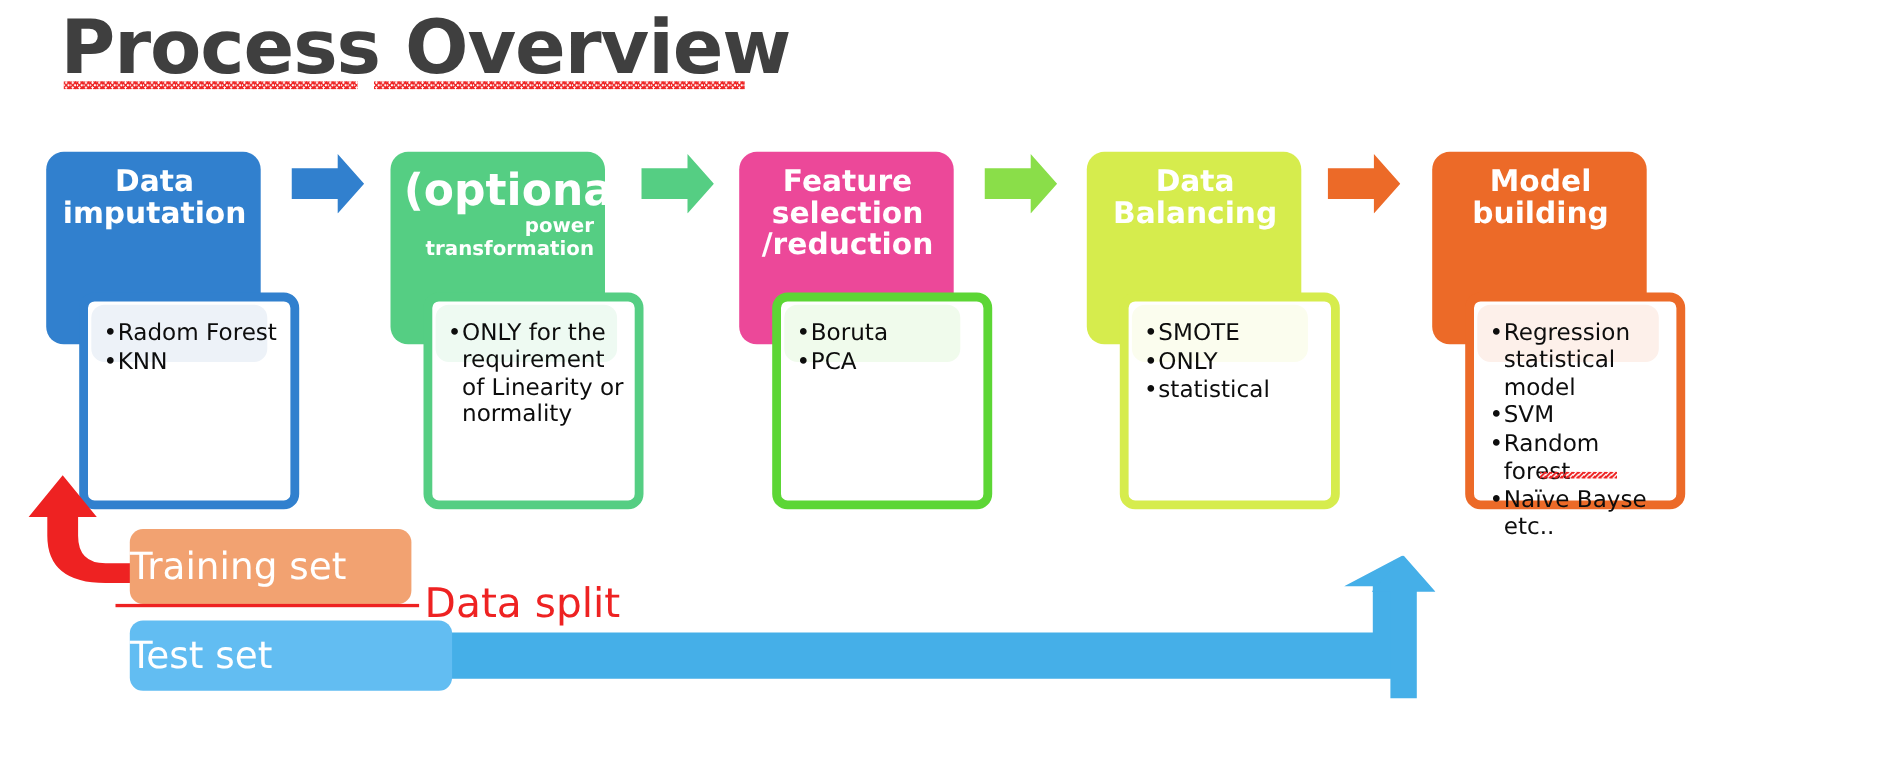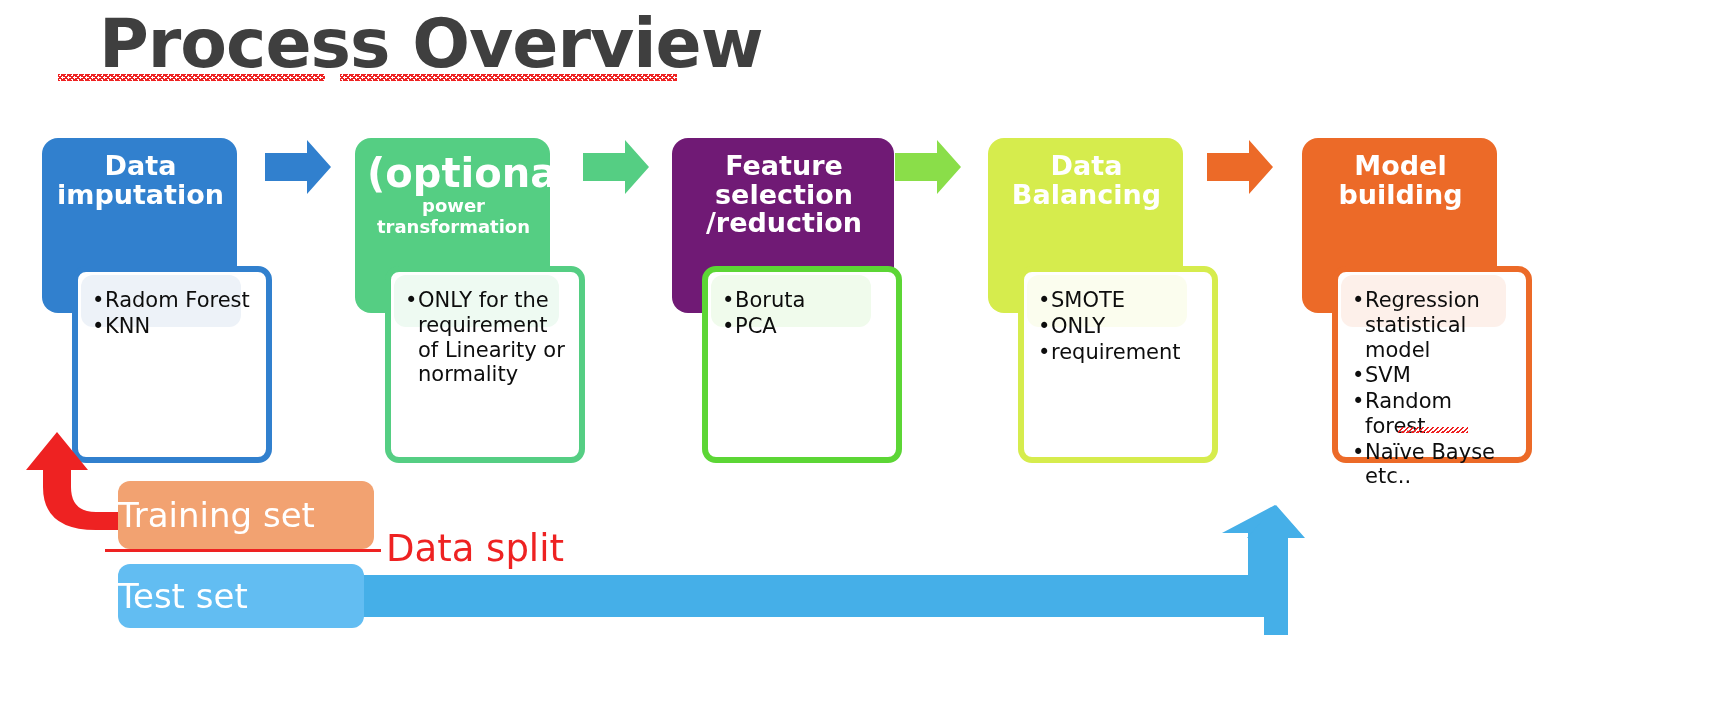--- a/index.html
+++ b/index.html
@@ -23,21 +23,20 @@
   #page-title {
     position: absolute;
     left: 55px;
     top: 4px;
     font-size: 68px;
     font-weight: bold;
     color: #3f3f3f;
     letter-spacing: -1px;
     white-space: nowrap;
     font-family: "DejaVu Sans", "Liberation Sans", sans-serif;
-    margin-left: 44px;
   }
   .squiggle-under {
     position: absolute;
     height: 7px;
     background-image:
       repeating-linear-gradient(135deg,
         #ee2222 0px, #ee2222 1.6px,
         rgba(255,255,255,0) 1.6px, rgba(255,255,255,0) 3.2px);
     background-size: 6px 7px;
     background-repeat: repeat-x;
@@ -73,28 +72,28 @@
   }
   .head-main {
     display: block;
     font-size: 27px;
     font-weight: bold;
   }
   .head-sub {
     display: block;
     font-size: 18px;
     font-weight: bold;
-    text-align: center;
+    text-align: right;
     line-height: 1.12;
     margin-top: 2px;
   }
   .stage-body {
     position: absolute;
     background: #ffffff;
-    border: 6px solid #14b8a6;
+    border: 8px solid #14b8a6;
     border-radius: 14px;
     box-sizing: border-box;
   }
   .stage-body ul {
     list-style: none;
     margin: 0;
     padding: 16px 8px 0 14px;
     color: #0d0d0d;
     font-size: 21px;
     line-height: 1.18;
@@ -200,21 +199,21 @@
     </div>
   </div>
 
   <div class="step-arrow" style="left:583px;">
     <svg width="66" height="54" viewBox="0 0 66 54">
       <polygon points="0,13 42,13 42,0 66,27 42,54 42,41 0,41" fill="#55ce83"></polygon>
     </svg>
   </div>
 
   <div class="stage" style="left:672px;">
-    <div class="stage-head" style="width:222px; height:175px; background:#701a75;">
+    <div class="stage-head" style="width:195px; height:175px; background:#ec4899;">
       <span class="head-main">Feature<br>selection<br>/reduction</span>
     </div>
     <div class="stage-body" style="left:30px; top:128px; width:200px; height:197px; border-color:#5cd635;">
       <div style="position:absolute; left:3px; top:3px; width:160px; height:52px; background:#f0fbec; border-radius:12px;"></div>
       <ul>
         <li>Boruta</li>
         <li>PCA</li>
       </ul>
     </div>
   </div>
@@ -227,21 +226,21 @@
 
   <div class="stage" style="left:988px;">
     <div class="stage-head" style="width:195px; height:175px; background:#d6ec4d;">
       <span class="head-main">Data<br>Balancing</span>
     </div>
     <div class="stage-body" style="left:30px; top:128px; width:200px; height:197px; border-color:#d6ec4d;">
       <div style="position:absolute; left:3px; top:3px; width:160px; height:52px; background:#fbfdee; border-radius:12px;"></div>
       <ul>
         <li>SMOTE</li>
         <li>ONLY</li>
-        <li>requirement</li>
+        <li>statistical</li>
       </ul>
     </div>
   </div>
 
   <div class="step-arrow" style="left:1207px;">
     <svg width="66" height="54" viewBox="0 0 66 54">
       <polygon points="0,13 42,13 42,0 66,27 42,54 42,41 0,41" fill="#ec6a28"></polygon>
     </svg>
   </div>
 
@@ -278,17 +277,17 @@
     <svg width="1000" height="120" viewBox="0 0 1000 120">
       <path d="M 0 70 L 948 70 L 948 28 L 922 28 L 975 0 L 1000 28 L 974 28 L 974 112 L 0 112 Z" fill="#45afe8"></path>
     </svg>
   </div>
   <div class="flat" style="left:1247px; top:505px;">
     <svg width="58" height="130" viewBox="0 0 58 130">
       <polygon points="29,0 58,33 41,33 41,130 17,130 17,33 0,33" fill="#45afe8"></polygon>
     </svg>
   </div>
 
-  <div class="pill" id="test-pill" style="left:118px; top:564px; width:246px; height:64px;">
+  <div class="pill" id="test-pill" style="left:118px; top:564px; width:293px; height:64px;">
     <span>Test set</span>
   </div>
 
 </div>
 
 </body></html>

